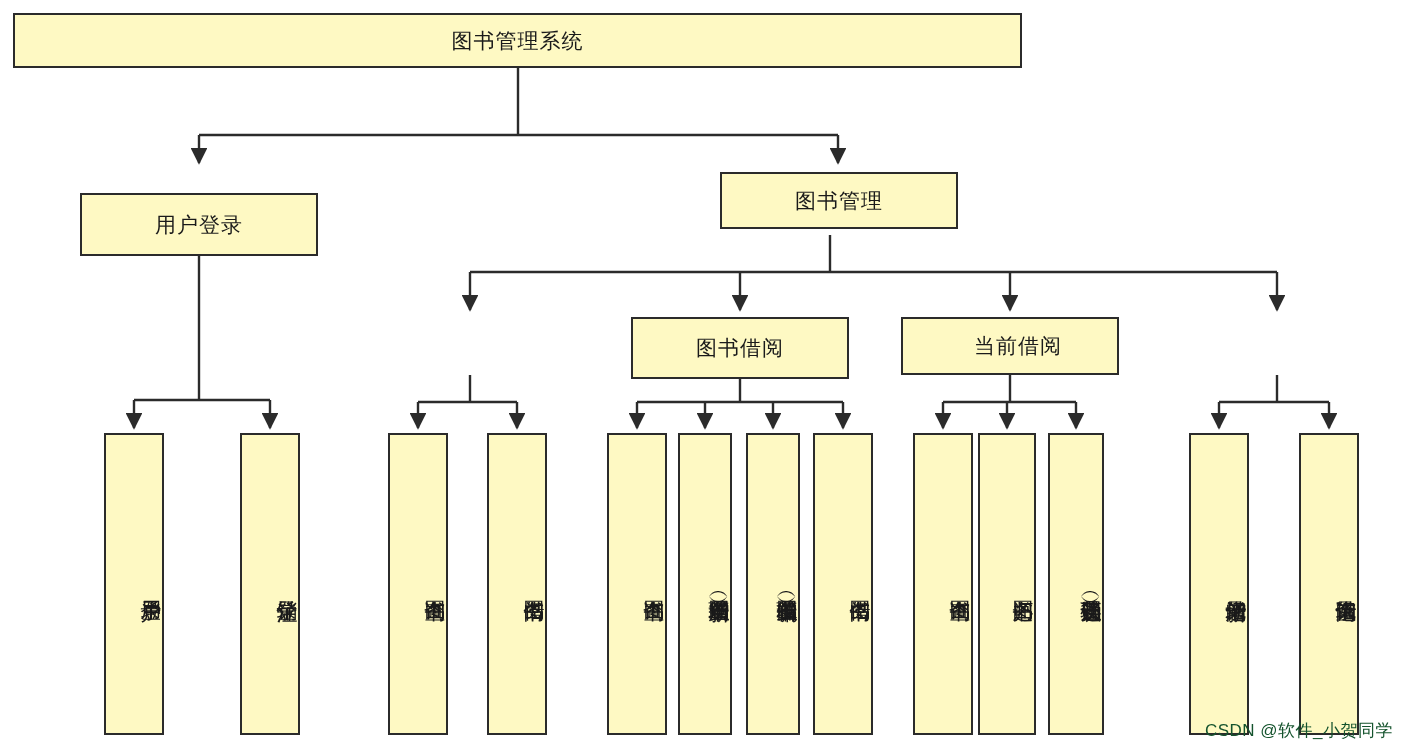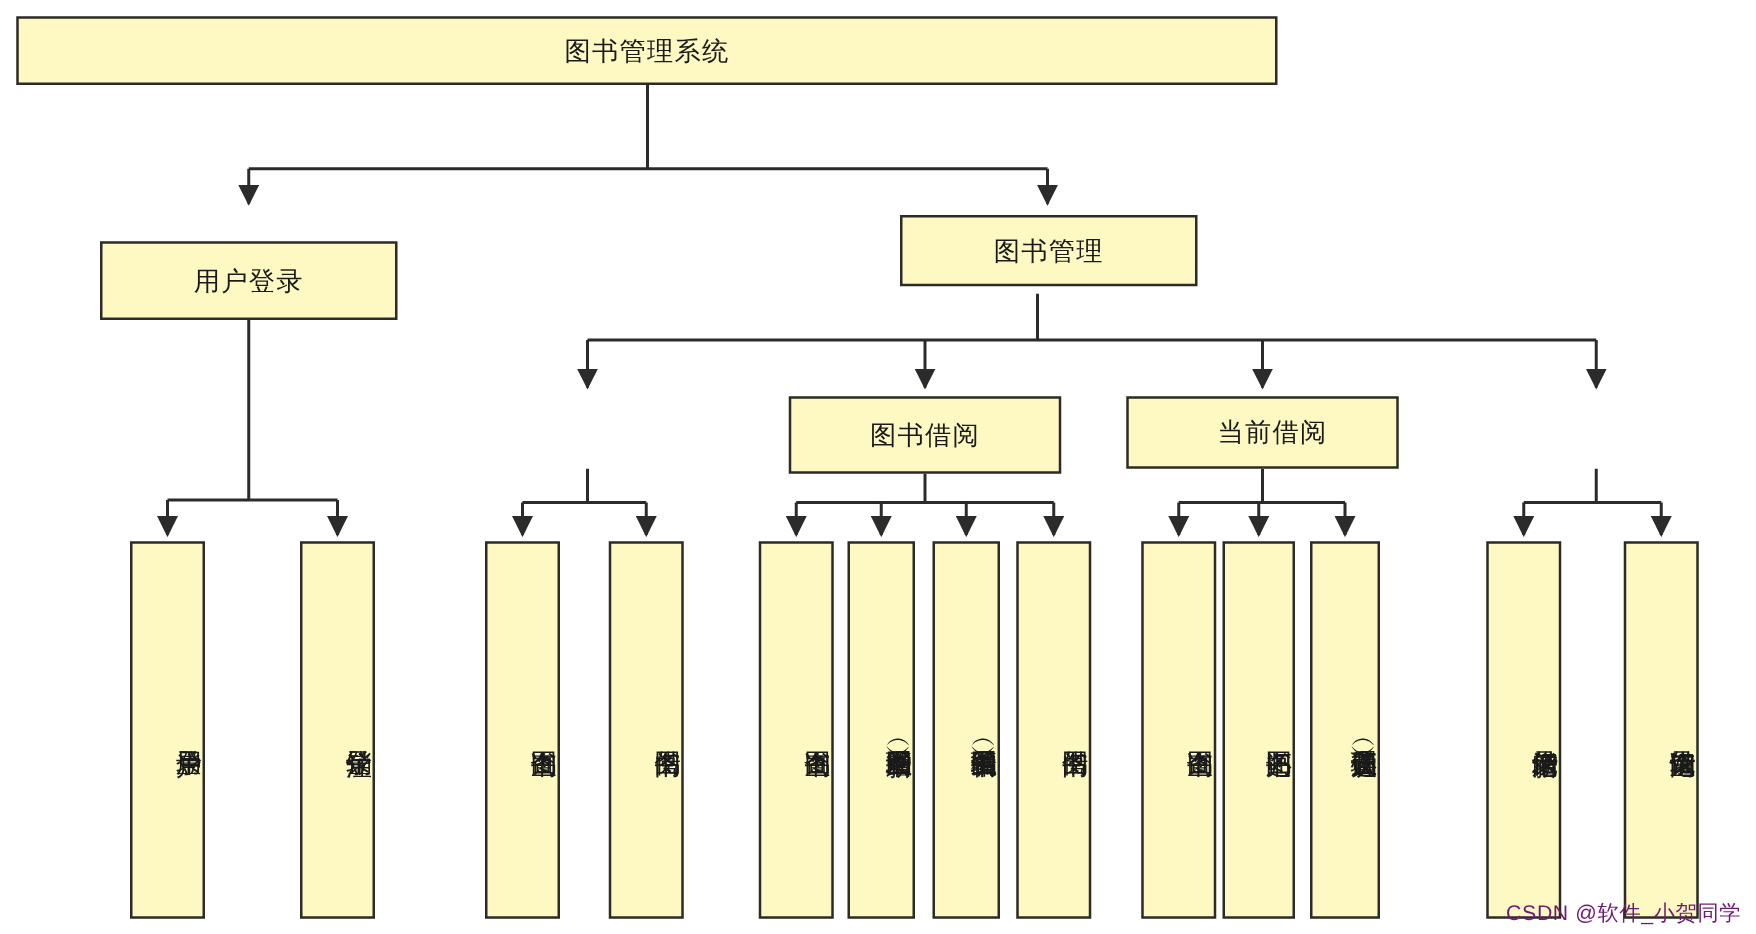--- a/index.html
+++ b/index.html
@@ -52,21 +52,21 @@
     white-space: nowrap;
   }
   .node.vert > span {
     display: block;
   }
   #watermark {
     position: absolute;
     right: 12px;
     bottom: 5px;
     font-size: 17px;
-    color: #701a75;
+    color: #14532d;
     letter-spacing: 0.5px;
     white-space: nowrap;
   }
 </style>
 </head>
 <body>
 
 <div id="canvas">
 
   <svg id="edges" viewBox="0 0 1405 747" xmlns="http://www.w3.org/2000/svg">

